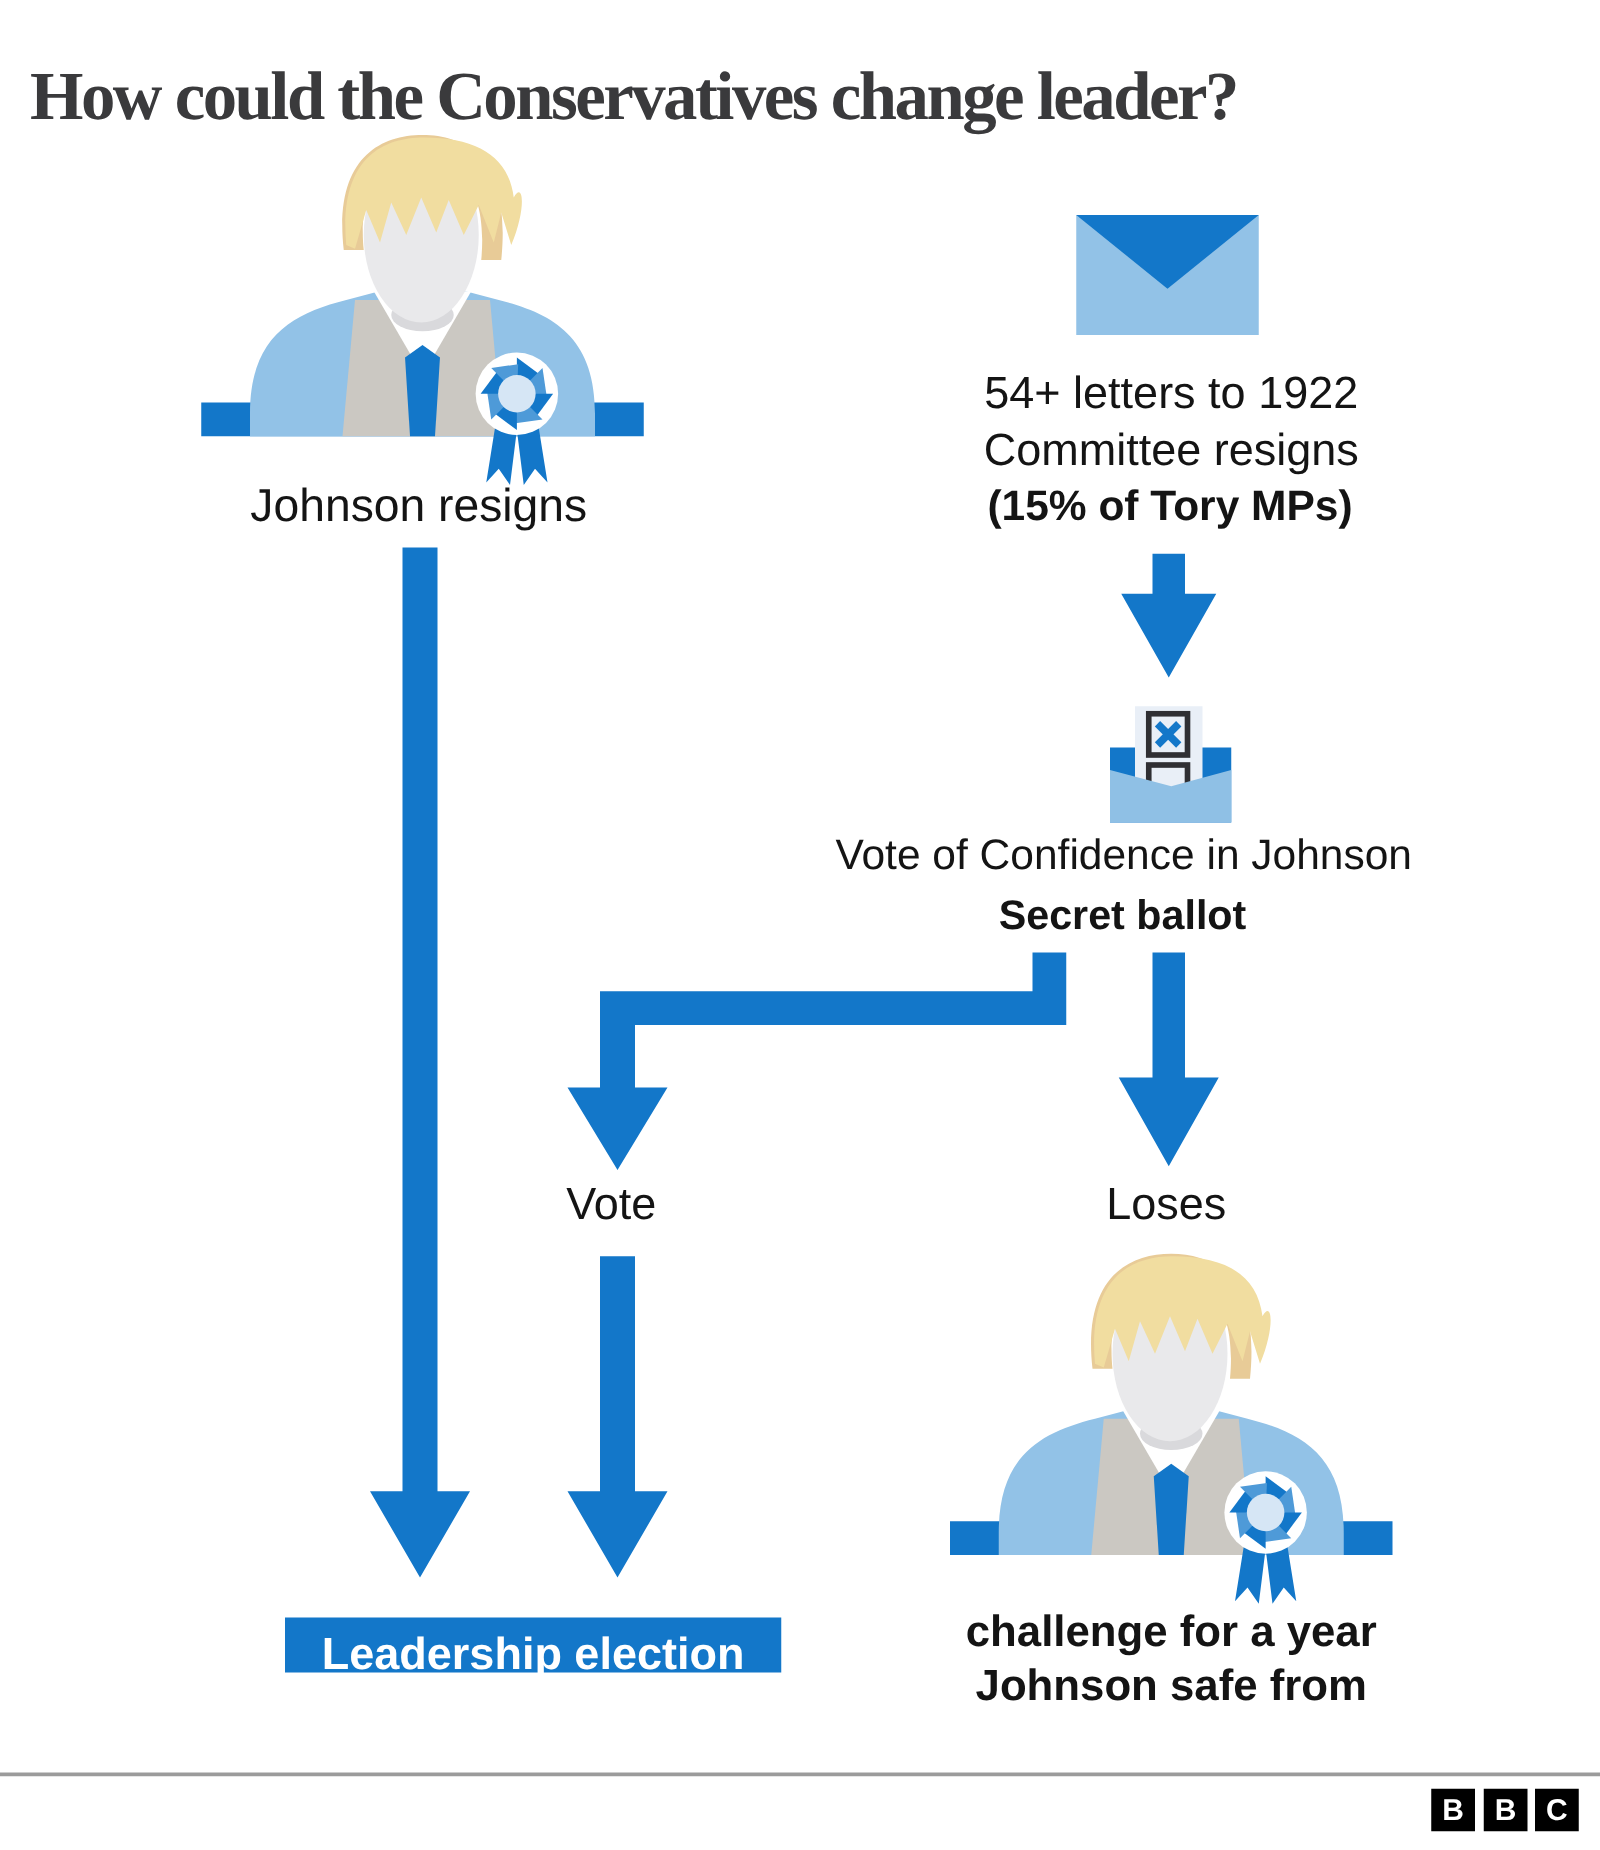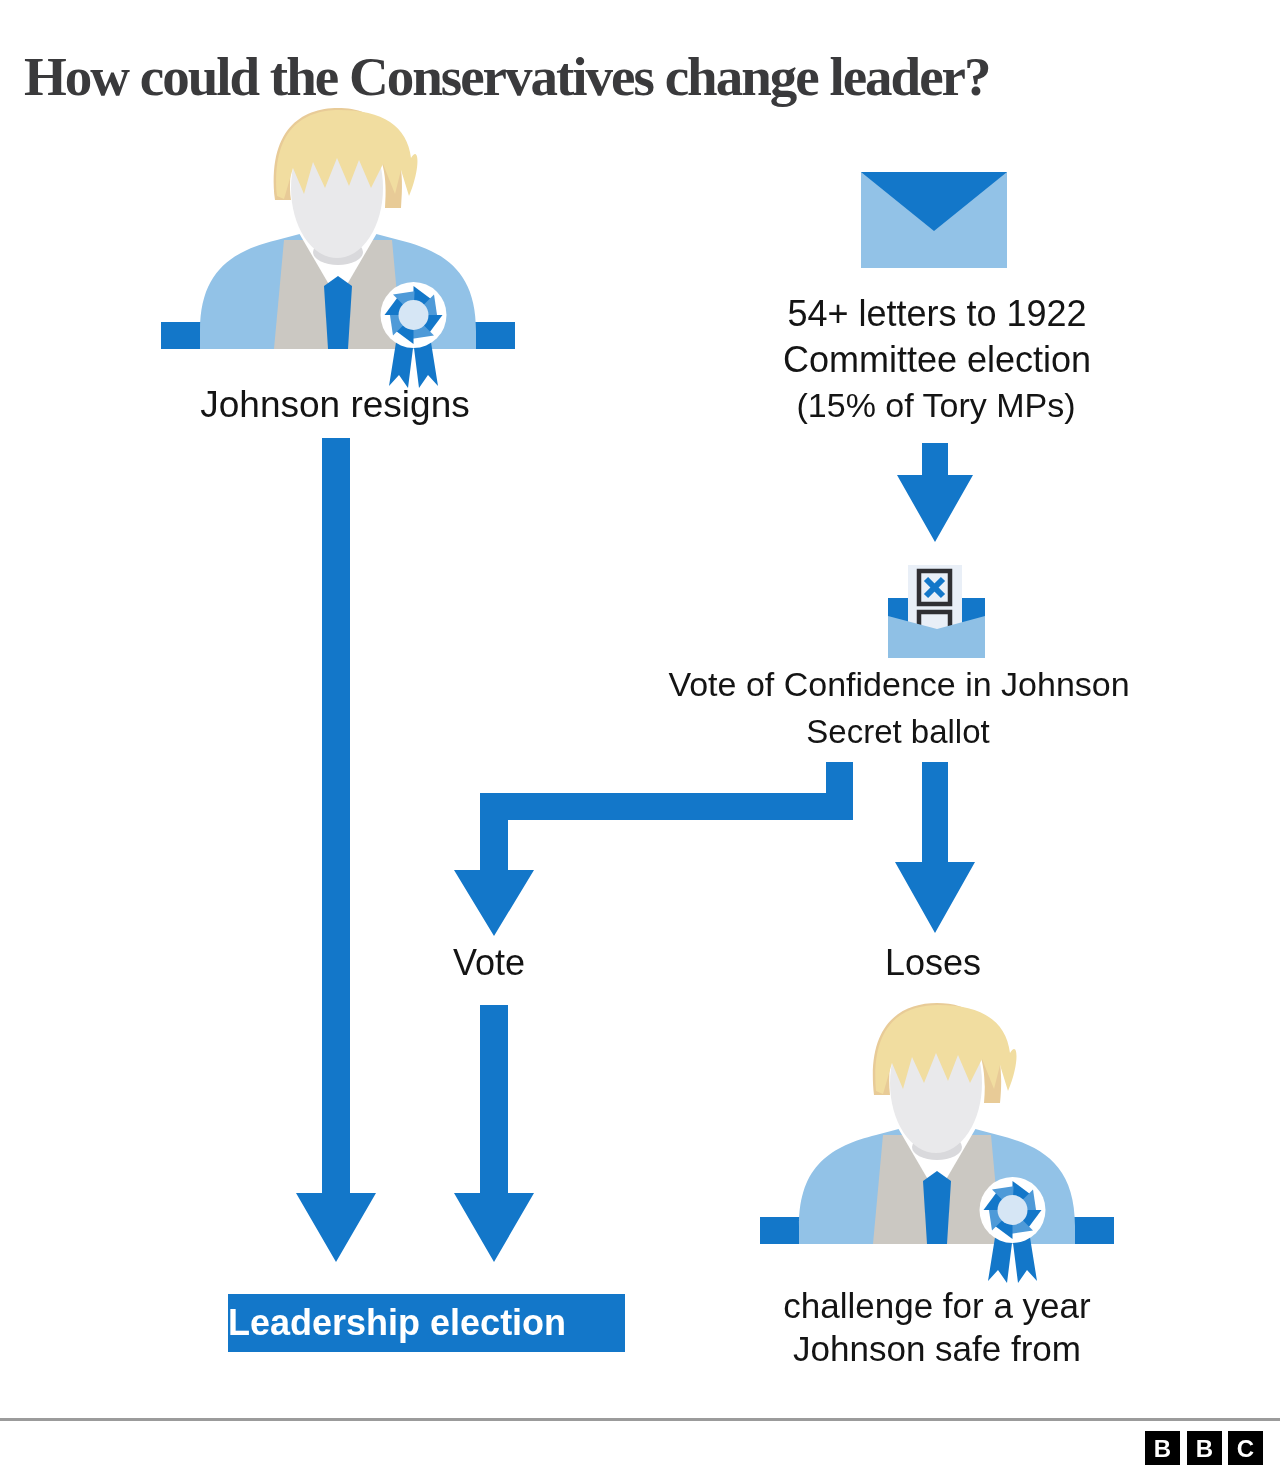--- a/index.html
+++ b/index.html
@@ -6,29 +6,29 @@
     --blue:#1377C9; --light-blue:#92C2E7; --pocket:#8FC0E5; --paper:#E9EFF7;
     --face:#E9E9EB; --hair:#F1DDA0; --hair-shade:#E8CB97; --shirt:#CBC8C2;
     --neck:#D9D9DC; --rosette-center:#D6E6F5; --rosette-alt:#4E9AD8;
     --text:#141414; --title-color:#3A3A3C; --divider:#9B9B9B; --logo-bg:#000000;
   }
   html,body{margin:0;padding:0;background:#fff;}
   .canvas{position:relative;width:1280px;height:1480px;background:#fff;overflow:hidden;
           font-family:"Liberation Sans",sans-serif;color:var(--text);}
   .layer{position:absolute;left:0;top:0;}
   .label{position:absolute;transform:translateX(-50%);white-space:nowrap;text-align:center;
-         font-family:"Liberation Sans",sans-serif;color:var(--text);}
+         font-family:"Liberation Sans",sans-serif;color:var(--text);font-weight:bold;}
   .bold{font-weight:normal;}
   .title{position:absolute;left:24px;top:8px;font-family:"Liberation Serif",serif;
          font-weight:bold;font-size:55px;line-height:64px;letter-spacing:-2px;
          color:var(--title-color);white-space:nowrap;}
   .two-line span{display:block;}
-  .outcome-box{position:absolute;left:228px;top:1294px;width:397px;height:58px;
+  .outcome-box{position:absolute;left:228px;top:1294px;width:397px;height:44px;
          background:var(--blue);color:#fff;font-size:36px;font-weight:bold;
-         line-height:58px;}
+         line-height:58px;text-align:center;}
   .divider{position:absolute;left:0;top:1418px;width:1280px;height:3px;background:var(--divider);}
   .bbc{position:absolute;top:1431px;width:35px;height:34px;background:var(--logo-bg);
        color:#fff;font-weight:bold;font-size:24px;line-height:35px;text-align:center;}
 </style>
 </head>
 <body>
 
 <div class="canvas">
 
   <svg class="layer" width="1280" height="1480" viewBox="0 0 1280 1480">
@@ -94,21 +94,21 @@
     <polygon fill="var(--blue)" points="922,762 948,762 948,862 975,862 935,933 895,862 922,862"></polygon>
     <polygon fill="var(--blue)" points="480,1005 508,1005 508,1193 534,1193 494,1262 454,1193 480,1193"></polygon>
   </svg>
 
   <h1 class="title">How could the Conservatives change leader?</h1>
 
   <div class="label bold" style="left:335px;top:384px;font-size:37px;">Johnson resigns</div>
 
   <div class="label bold two-line" style="left:937px;top:291px;font-size:36px;line-height:46px;">
     <span>54+ letters to 1922</span>
-    <span>Committee election</span>
+    <span>Committee resigns</span>
   </div>
   <div class="label" style="left:936px;top:386px;font-size:34px;">(15% of Tory MPs)</div>
 
   <div class="label bold" style="left:899px;top:665px;font-size:34px;">Vote of Confidence in Johnson</div>
   <div class="label" style="left:898px;top:713px;font-size:33px;">Secret ballot</div>
 
   <div class="label bold" style="left:489px;top:942px;font-size:36px;">Vote</div>
   <div class="label bold" style="left:933px;top:942px;font-size:36px;">Loses</div>
 
   <div class="outcome-box">Leadership election</div>

